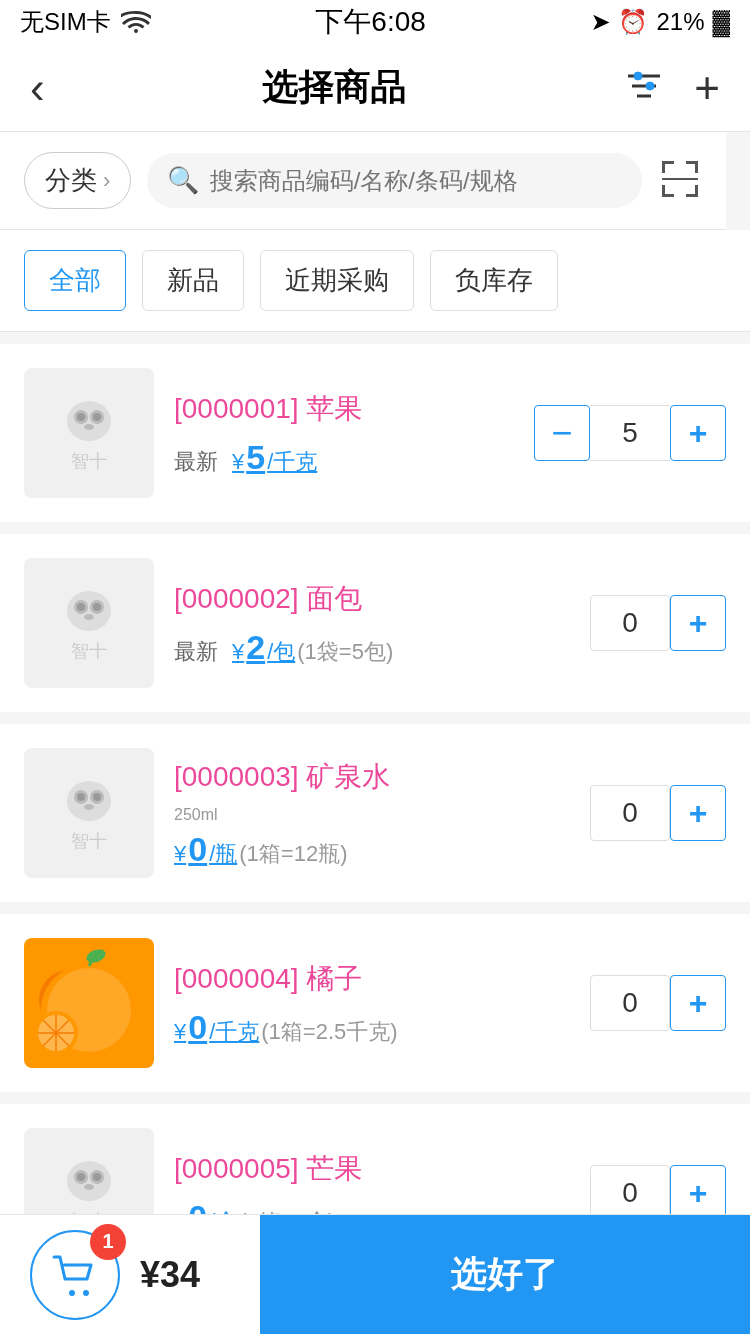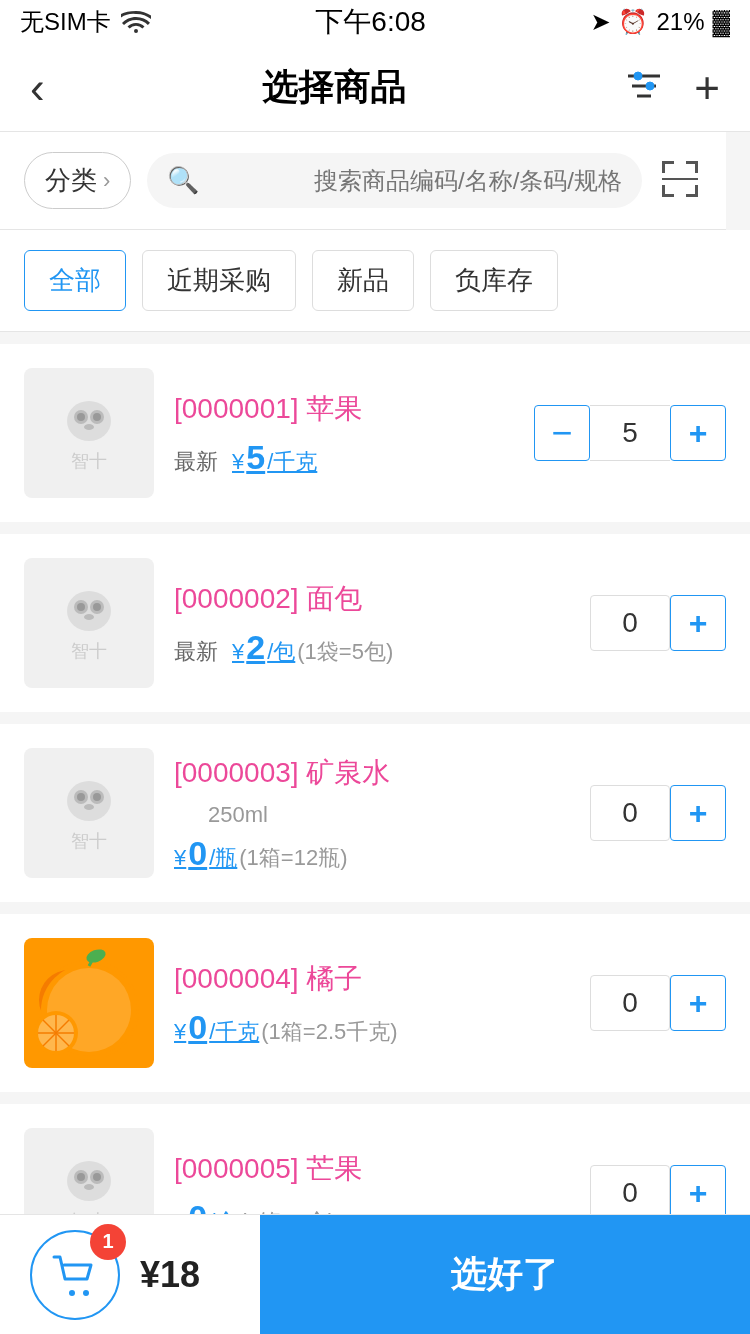--- a/index.html
+++ b/index.html
@@ -98,21 +98,20 @@
       padding: 12px 20px;
       gap: 10px;
     }
     .search-input-wrap input {
       background: transparent;
       border: none;
       outline: none;
       font-size: 24px;
       color: #999;
       width: 100%;
-      text-align: right;
     }
 
     
     .filter-tabs {
       width: 750px;
       background: #fff;
       display: flex;
       align-items: center;
       padding: 20px 24px;
       gap: 16px;
@@ -168,24 +167,23 @@
       flex: 1;
       min-width: 0;
     }
     .product-name {
       font-size: 28px;
       color: #ec4899;
       margin-bottom: 10px;
       font-weight: 500;
     }
     .product-spec {
-      font-size: 22px;
+      font-size: 16px;
       color: #999;
       margin-bottom: 6px;
-      margin-left: 34px;
     }
     .product-price {
       font-size: 24px;
       color: #333;
       display: flex;
       align-items: baseline;
       gap: 2px;
     }
     .price-label {
       font-size: 22px;
@@ -364,22 +362,22 @@
       <rect x="4" y="28" width="3" height="12" fill="#555"></rect>
       <rect x="28" y="37" width="12" height="3" fill="#555"></rect>
       <rect x="37" y="28" width="3" height="12" fill="#555"></rect>
       <line x1="4" y1="22" x2="40" y2="22" stroke="#555" stroke-width="2"></line>
     </svg>
   </button>
 </div>
 
 <div class="filter-tabs">
   <button class="filter-tab active">全部</button>
+  <button class="filter-tab">新品</button>
   <button class="filter-tab">近期采购</button>
-  <button class="filter-tab">新品</button>
   <button class="filter-tab">负库存</button>
 </div>
 
 <div class="product-list">
 
   <div class="product-item">
     <div class="product-img">
       <div class="owl-placeholder">
         <svg width="56" height="50" viewBox="0 0 56 50">
           <ellipse cx="28" cy="28" rx="22" ry="20" fill="#ddd"></ellipse>
@@ -543,16 +541,16 @@
 <div class="bottom-bar">
   <div class="cart-area">
     <div class="cart-icon-wrap">
       <svg width="50" height="44" viewBox="0 0 50 44" fill="none">
         <path d="M4 4h6l5 22h22l4-14H14" stroke="#2196f3" stroke-width="3" stroke-linecap="round" stroke-linejoin="round" fill="none"></path>
         <circle cx="22" cy="40" r="3" fill="#2196f3"></circle>
         <circle cx="36" cy="40" r="3" fill="#2196f3"></circle>
       </svg>
       <div class="cart-badge">1</div>
     </div>
-    <span class="cart-total">¥18</span>
+    <span class="cart-total">¥34</span>
   </div>
   <button class="confirm-btn">选好了</button>
 </div>
 
 </body></html>

